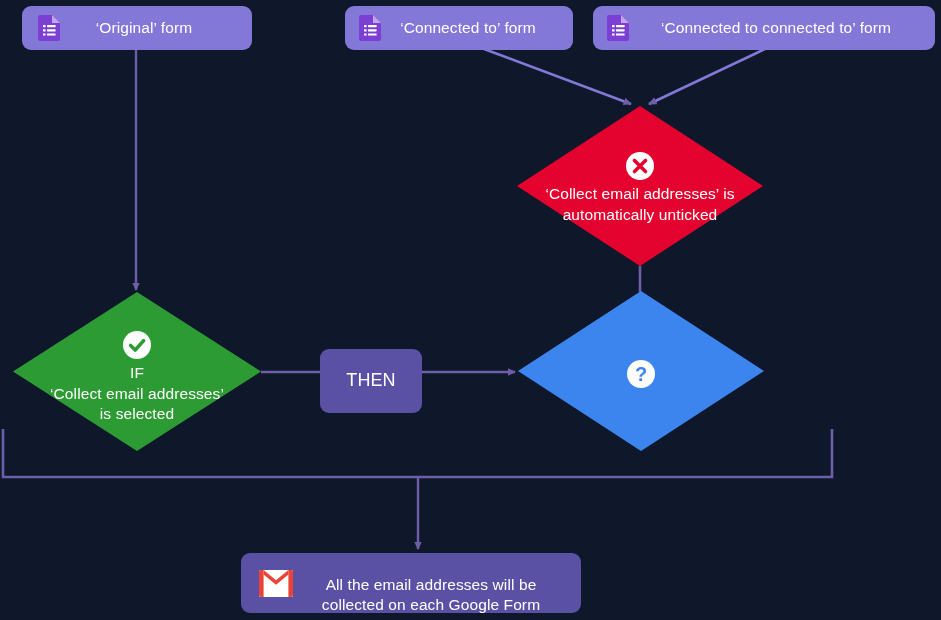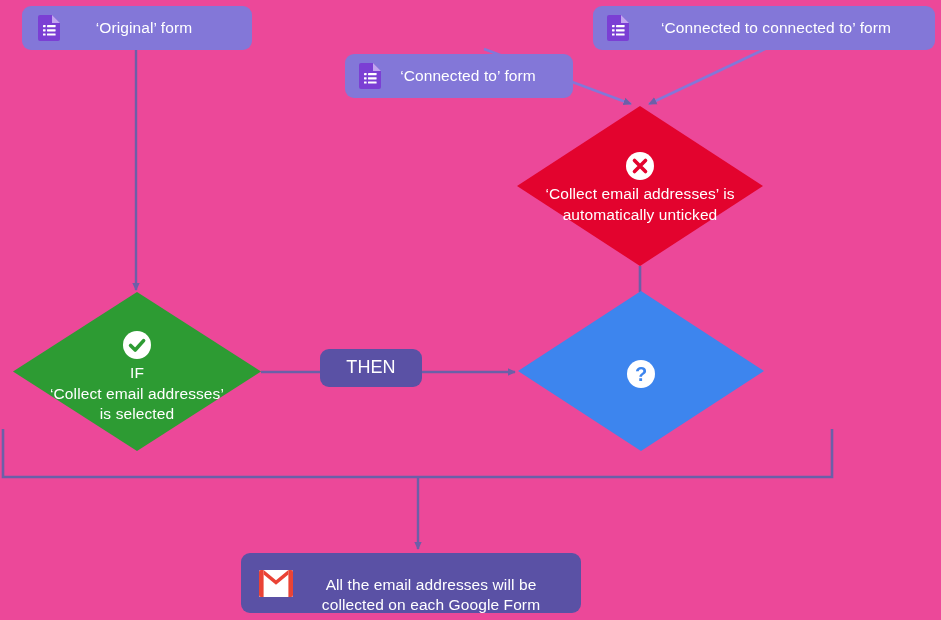--- a/index.html
+++ b/index.html
@@ -8,21 +8,21 @@
     padding: 0;
     background: #000000;
   }
   body {
     font-family: "Liberation Sans", sans-serif;
   }
   #canvas {
     position: relative;
     width: 941px;
     height: 620px;
-    background: #ec4899;
+    background: #0f172a;
     overflow: hidden;
   }
   #edges {
     position: absolute;
     left: 0;
     top: 0;
     width: 941px;
     height: 620px;
     pointer-events: none;
   }
@@ -53,34 +53,34 @@
     font-size: 15.5px;
     line-height: 1.3;
     letter-spacing: .1px;
     white-space: pre-line;
   }
 
   #node-original      { left: 22px;  top: 6px;   width: 230px; }
   #node-original .icon-wrap { margin-left: 16px; }
   #node-original .label { padding-right: 24px; }
 
-  #node-connected     { left: 345px; top: 6px;   width: 228px; margin-top: 48px; }
+  #node-connected     { left: 345px; top: 6px;   width: 228px; }
   #node-connected .icon-wrap { margin-left: 14px; }
   #node-connected .label { padding-right: 18px; }
 
   #node-connected2    { left: 593px; top: 6px;   width: 342px; }
   #node-connected2 .icon-wrap { margin-left: 14px; }
   #node-connected2 .label { padding-right: 12px; }
 
   
   #node-then {
     left: 320px;
     top: 349px;
     width: 102px;
-    height: 38px;
+    height: 64px;
     background: #5a51a5;
     border-radius: 9px;
     justify-content: center;
   }
   #node-then .label { font-size: 18px; padding: 0; }
 
   
   #node-result {
     left: 241px;
     top: 553px;

